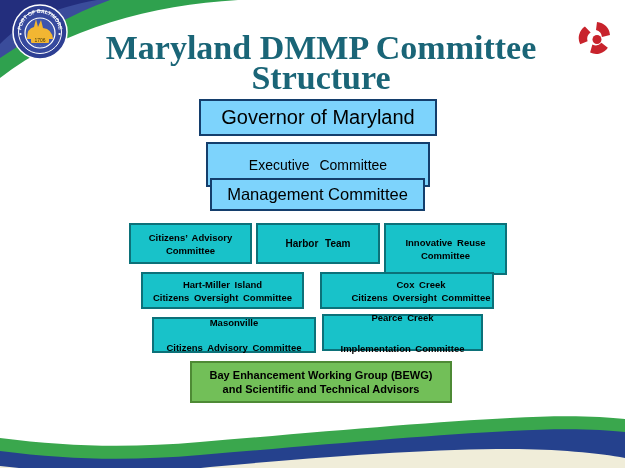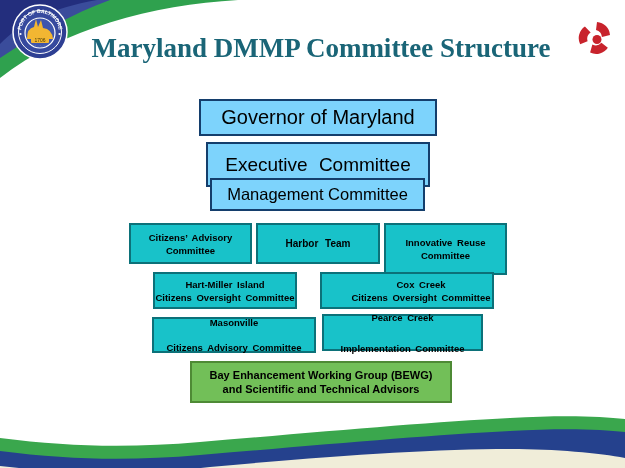--- a/index.html
+++ b/index.html
@@ -7,42 +7,42 @@
     position:relative;width:625px;height:468px;overflow:hidden;
     background:#ffffff;font-family:"Liberation Sans",sans-serif;
   }
   svg{display:block;}
   .abs{position:absolute;}
   
   #header-wave{left:0;top:0;}
   #slide-title{
     left:78px;top:33px;width:486px;text-align:center;
     font-family:"Liberation Serif",serif;font-weight:bold;
-    font-size:27px;line-height:30px;color:#1A6577;letter-spacing:0px;
+    font-size:34px;line-height:30px;color:#1A6577;letter-spacing:0px;
   }
   #port-seal{left:12px;top:3px;}
   #red-logo{left:575px;top:17px;}
   
   .box{
     box-sizing:border-box;display:flex;flex-direction:column;
     align-items:center;justify-content:center;text-align:center;
     color:#000;
   }
   .blue-box{background:#7dd3fc;border:2px solid #143E6C;}
   .cyan-box{background:#18C2C9;border:2px solid #0C7179;font-weight:bold;
             font-size:9.5px;line-height:13px;word-spacing:2px;}
   .green-box{background:#72BF58;border:2px solid #4E8A35;font-weight:bold;
              font-size:11px;line-height:14px;}
   #box-governor  {left:199px;top:99px; width:238px;height:37px;font-size:20px;}
-  #box-executive {left:206px;top:142px;width:224px;height:45px;font-size:19px;word-spacing:6px;}
+  #box-executive {left:206px;top:142px;width:224px;height:45px;font-size:14px;word-spacing:6px;}
   #box-management{left:210px;top:178px;width:215px;height:33px;font-size:16.5px;}
   #box-cac    {left:129px;top:223px;width:123px;height:41px;}
   #box-harbor {left:256px;top:223px;width:124px;height:41px;font-size:10px;word-spacing:4px;}
   #box-reuse  {left:384px;top:223px;width:123px;height:52px;}
-  #box-hmi    {left:141px;top:272px;width:144px;height:37px;margin-left:12px;}
+  #box-hmi    {left:141px;top:272px;width:163px;height:37px;}
   #box-cox    {left:320px;top:272px;width:174px;height:37px;padding-left:28px;}
   #box-mason  {left:152px;top:317px;width:164px;height:36px;gap:12px;}
   #box-pearce {left:322px;top:314px;width:161px;height:37px;gap:18px;}
   #box-bewg   {left:190px;top:361px;width:262px;height:42px;}
   
   #footer-wave{left:0;top:404px;}
 </style>
 </head>
 <body>
 

